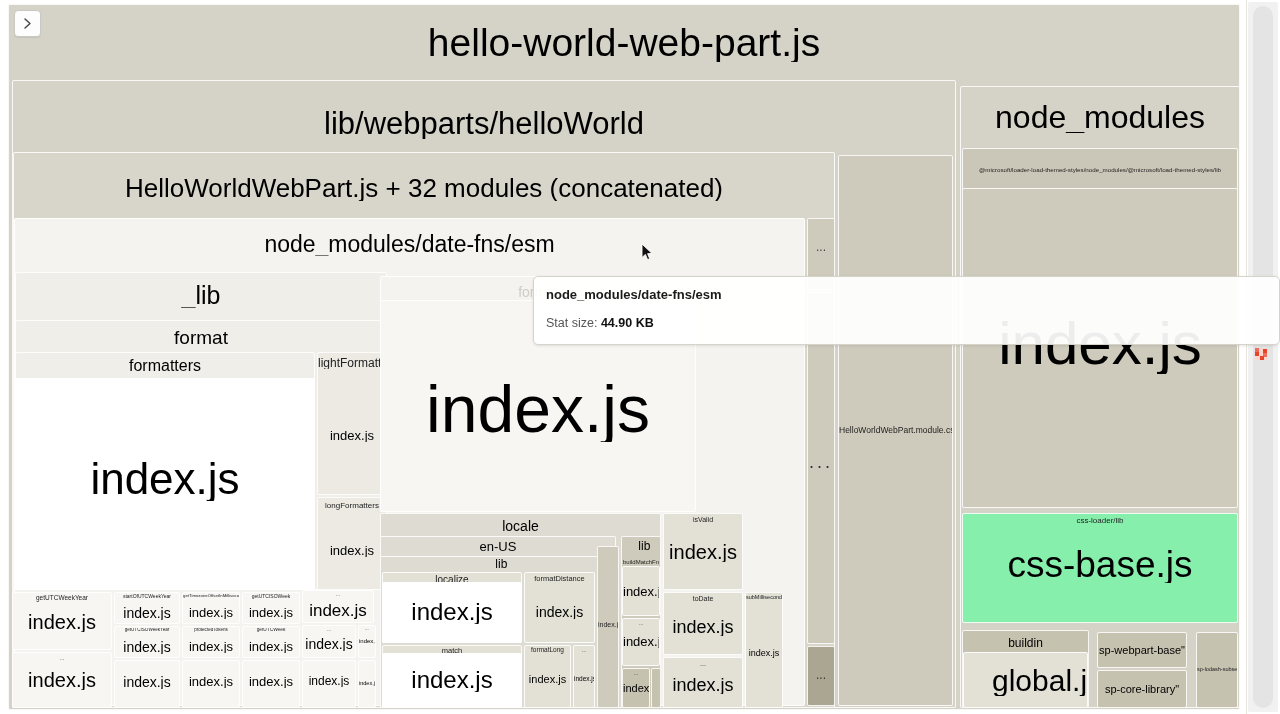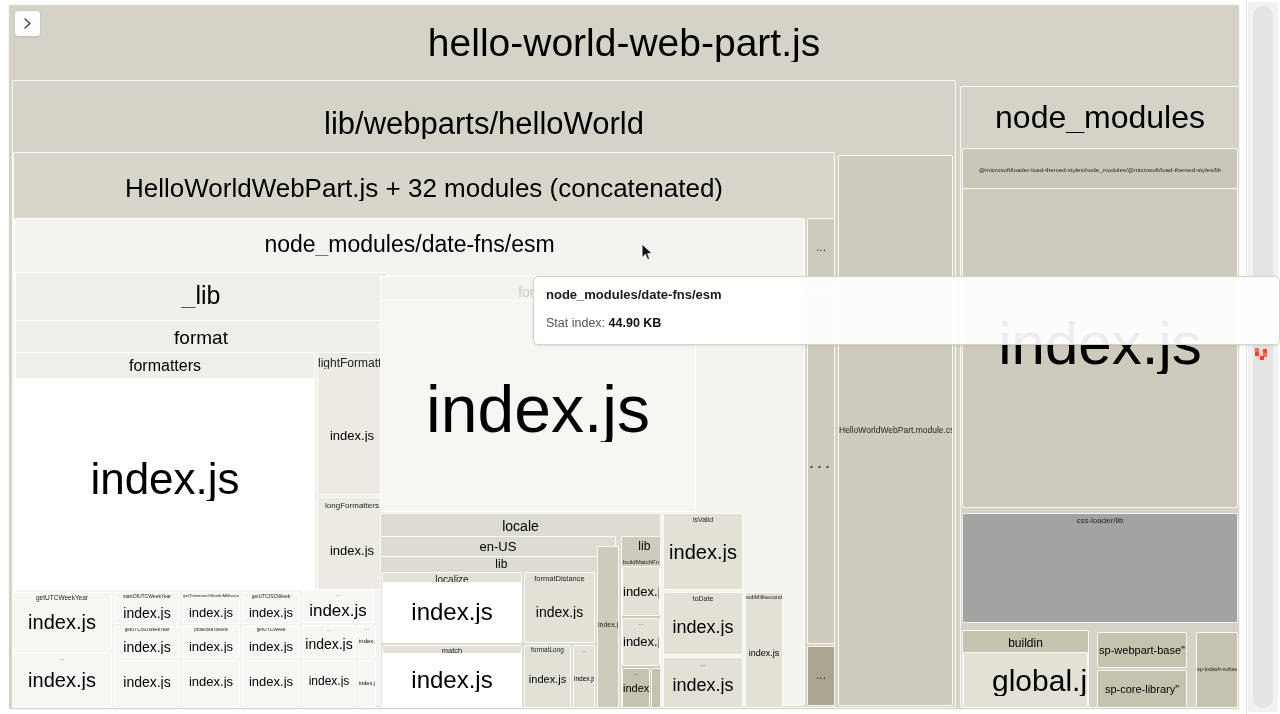--- a/index.html
+++ b/index.html
@@ -49,21 +49,21 @@
   .g1 { background: #d8d5cb; }
   .g2 { background: #dedbd2; }
   .g3 { background: #f4f3f0; }
   .g4 { background: #efeee9; }
   .leaf-white { background: #ffffff; }
   .leaf-l1 { background: #f7f6f3; }
   .leaf-l2 { background: #eceae3; }
   .leaf-l3 { background: #e3e0d6; }
   .leaf-m1 { background: #cfcbbc; }
   .leaf-m2 { background: #c6c2b0; }
-  .leaf-dk { background: #a3a3a3; }
+  .leaf-dk { background: #86efac; }
   .leaf-dk2 { background: #aaa692; }
   .hdr-m { background: #cbc7b8; }
 
   .node { border: 1px solid rgba(255,255,255,.85); border-radius: 2px; }
 
   
   .tooltip {
     position: absolute;
     left: 533px; top: 276px;
     width: 747px;
@@ -320,20 +320,21 @@
     </div>
     <div class="node hdr-m" style="left:962px;top:148px;width:276px;height:58px;">
       <div class="nlabel" style="top:18px;font-size:6.2px;color:#222;">@microsoft/loader-load-themed-styles/node_modules/@microsoft/load-themed-styles/lib</div>
     </div>
     <div class="node leaf-m1" style="left:962px;top:188px;width:276px;height:320px;">
       <div class="nlabel" style="top:125px;font-size:60px;">index.js</div>
     </div>
 
     <div class="node leaf-dk" style="left:962px;top:513px;width:276px;height:110px;">
       <div class="nlabel" style="top:3px;font-size:8px;color:#222;">css-loader/lib</div>
+      <div class="nlabel" style="top:32px;font-size:37px;">css-base.js</div>
     </div>
 
     <div class="node leaf-m2" style="left:962px;top:630px;width:127px;height:78px;">
       <div class="nlabel" style="top:6px;font-size:12px;">buildin</div>
     </div>
     <div class="node leaf-l3" style="left:963px;top:652px;width:125px;height:56px;">
       <div class="nlabel" style="top:13px;font-size:30px;margin-left:28px;">global.js</div>
     </div>
 
     <div class="node leaf-m2" style="left:1097px;top:632px;width:90px;height:36px;">
@@ -344,21 +345,21 @@
     </div>
     <div class="node leaf-m2" style="left:1196px;top:632px;width:42px;height:76px;">
       <div class="nlabel" style="top:34px;font-size:5.5px;color:#222;">sp-lodash-subset"</div>
     </div>
 
   </div>
 
   <div class="tooltip">
     <div class="tt-title">node_modules/date-fns/esm</div>
     <div class="tt-row">
-      <span class="tt-key">Stat index:</span>
+      <span class="tt-key">Stat size:</span>
       <b>44.90 KB</b>
     </div>
   </div>
 
   <div class="toggle-btn">
     <span>
       <svg width="11" height="13" viewBox="0 0 11 13">
         <path d="M3 2 L8 6.5 L3 11" fill="none" stroke="#444" stroke-width="1.4" stroke-linecap="round" stroke-linejoin="round"></path>
       </svg>
     </span>

